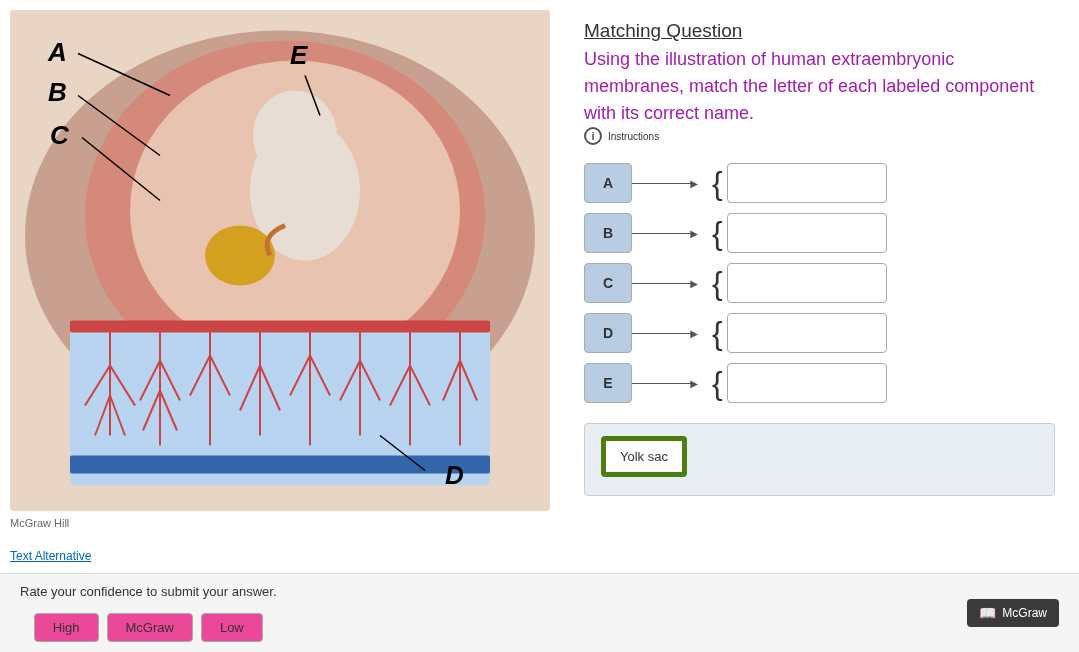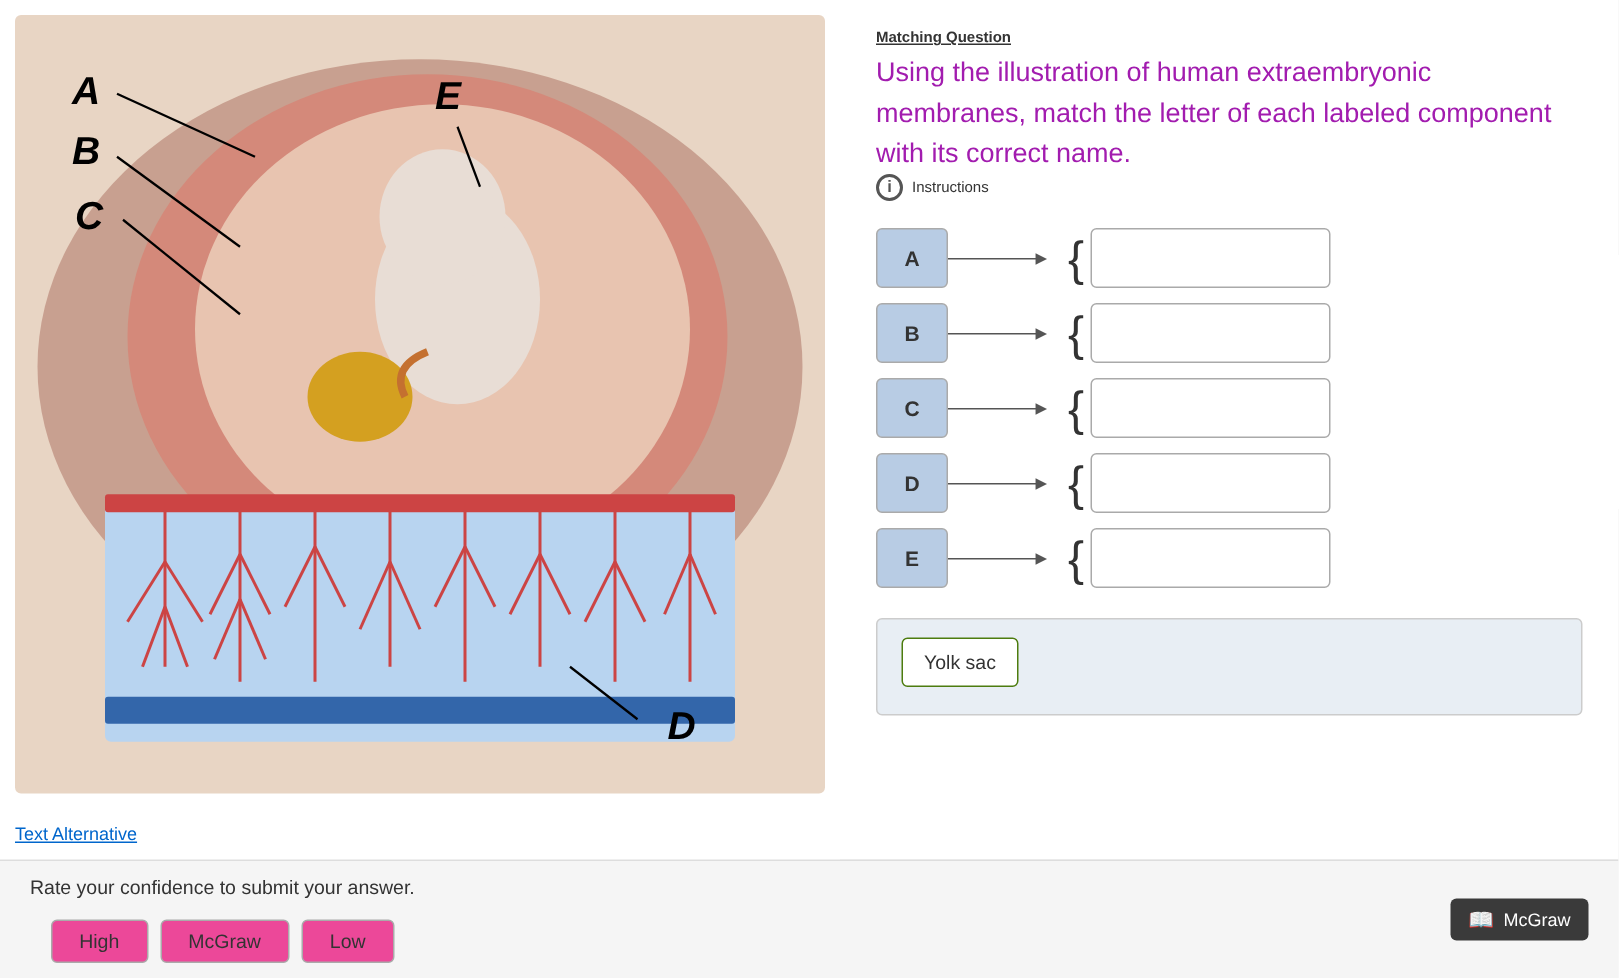--- a/index.html
+++ b/index.html
@@ -50,22 +50,22 @@
     }
     
     .right-panel {
       flex: 1;
       padding: 20px 24px;
       display: flex;
       flex-direction: column;
       overflow-y: auto;
     }
     .question-title {
-      font-size: 10px;
-      font-weight: 700;
+      font-size: 19px;
+      font-weight: 400;
       color: #333;
       margin-bottom: 4px;
       text-decoration: underline;
       cursor: pointer;
     }
     .question-text {
       font-size: 18px;
       color: #a21caf;
       line-height: 1.5;
     }
@@ -157,21 +157,21 @@
     
     .answer-bank {
       background: #e8eef4;
       border: 1px solid #ccc;
       border-radius: 4px;
       padding: 12px 16px;
       margin-top: 4px;
     }
     .answer-bank-item {
       background: #fff;
-      border: 1px solid #4d7c0f;
+      border: 5px solid #4d7c0f;
       border-radius: 4px;
       padding: 8px 14px;
       font-size: 13px;
       color: #333;
       margin-bottom: 6px;
       cursor: pointer;
       display: inline-block;
     }
     
     .bottom-bar {
@@ -290,20 +290,21 @@
 
         <line x1="370" y1="420" x2="415" y2="455" stroke="#000" stroke-width="1.5"></line>
 
         <text x="38" y="45" font-size="26" font-style="italic" font-weight="bold" fill="#000">A</text>
         <text x="38" y="85" font-size="26" font-style="italic" font-weight="bold" fill="#000">B</text>
         <text x="40" y="128" font-size="26" font-style="italic" font-weight="bold" fill="#000">C</text>
         <text x="280" y="48" font-size="26" font-style="italic" font-weight="bold" fill="#000">E</text>
         <text x="435" y="468" font-size="26" font-style="italic" font-weight="bold" fill="#000">D</text>
       </svg>
     </div>
+    <div class="mcgraw-credit">McGraw Hill</div>
     <div class="text-alternative-link">Text Alternative</div>
   </div>
 
   <div class="right-panel">
     <div class="question-title">Matching Question</div>
     <div class="question-text">Using the illustration of human extraembryonic membranes, match the letter of each labeled component with its correct name.</div>
 
     <div class="instructions-row">
       <div class="info-icon">i</div>
       <span class="instructions-label">Instructions</span>

